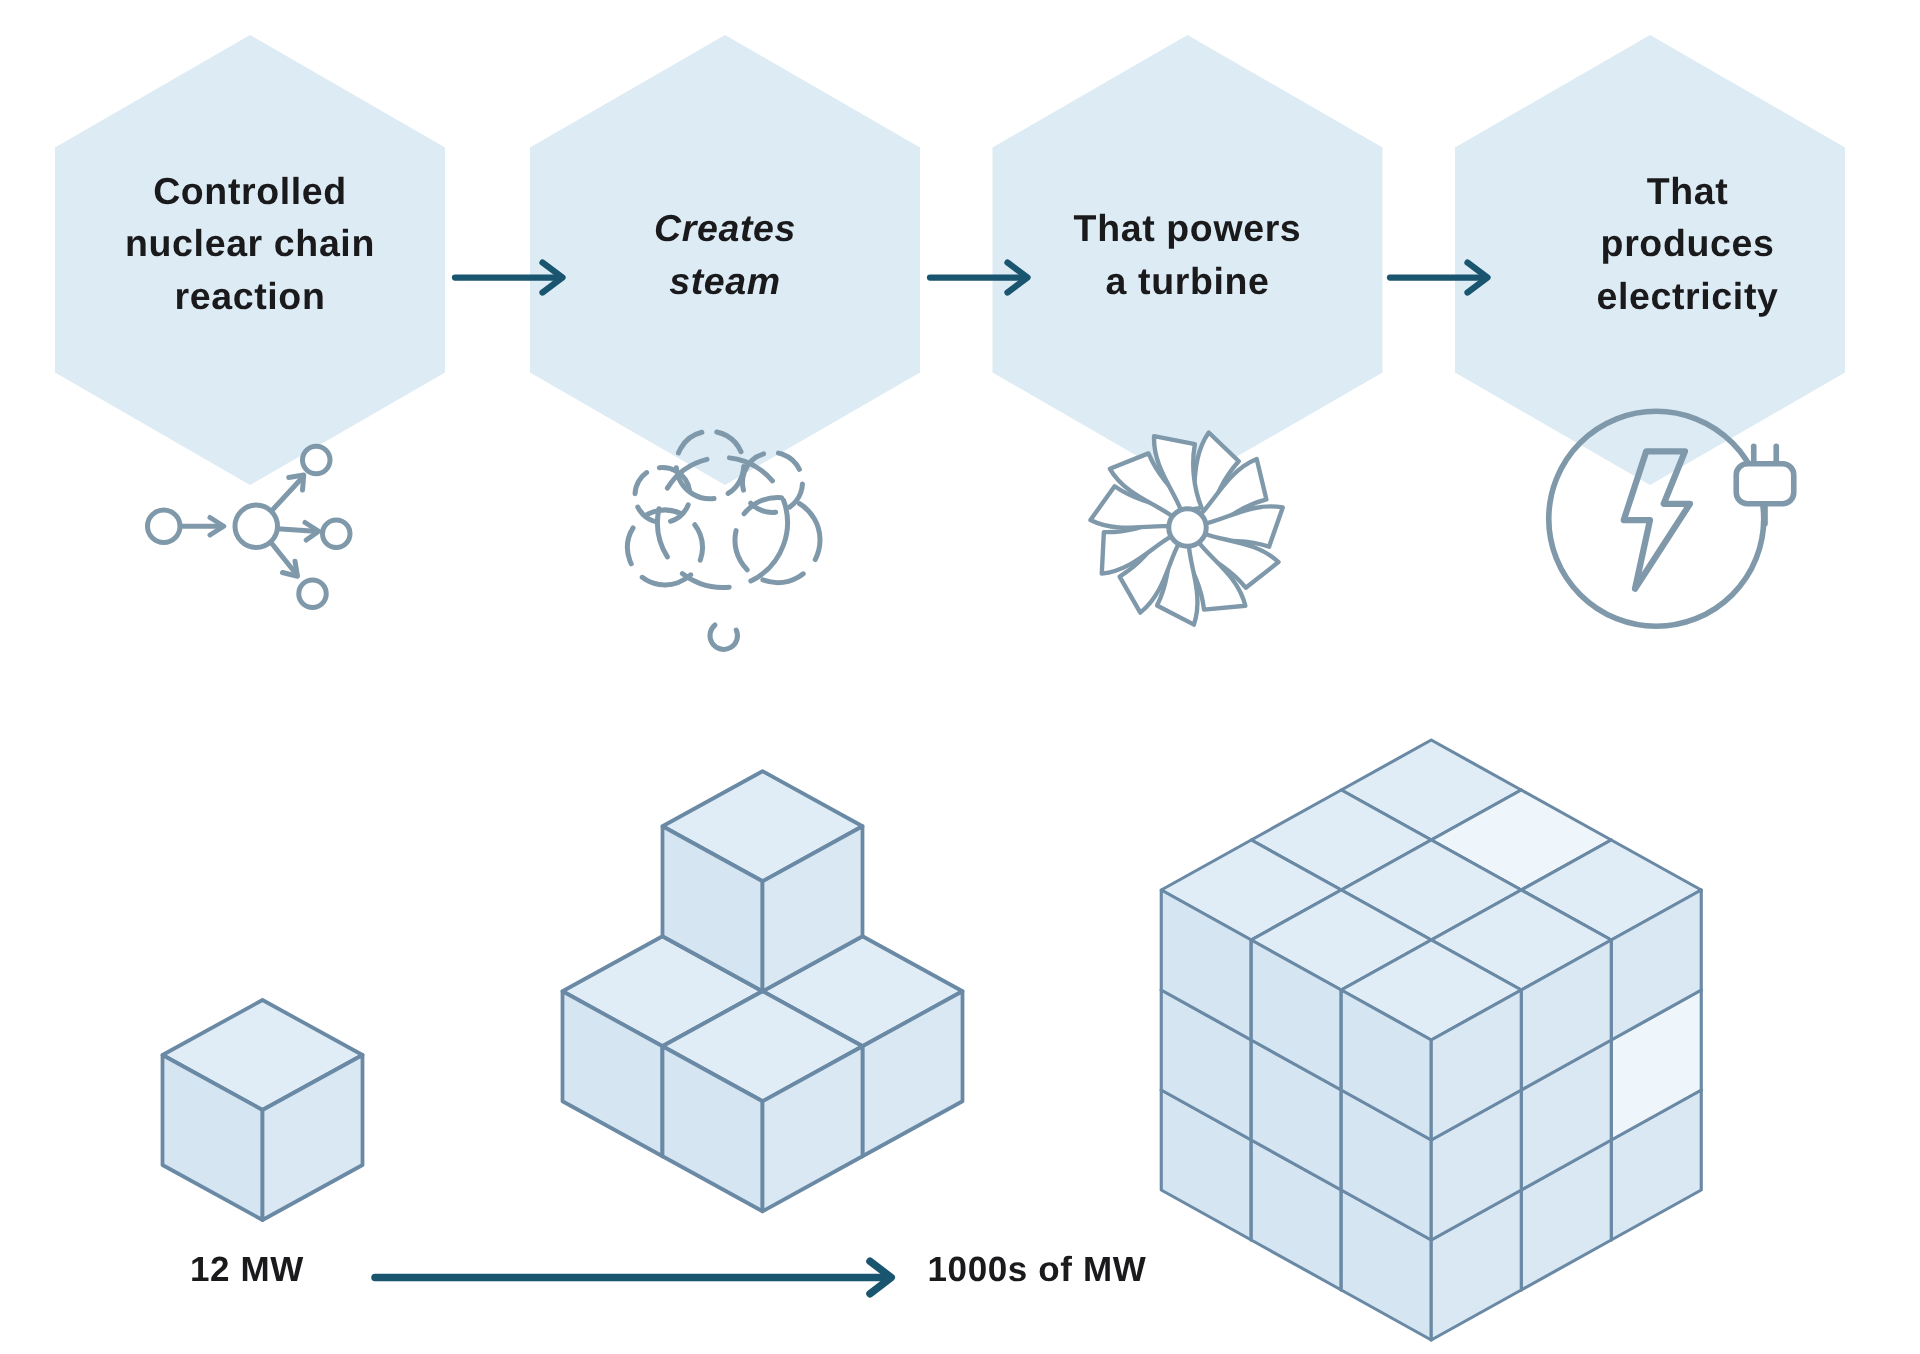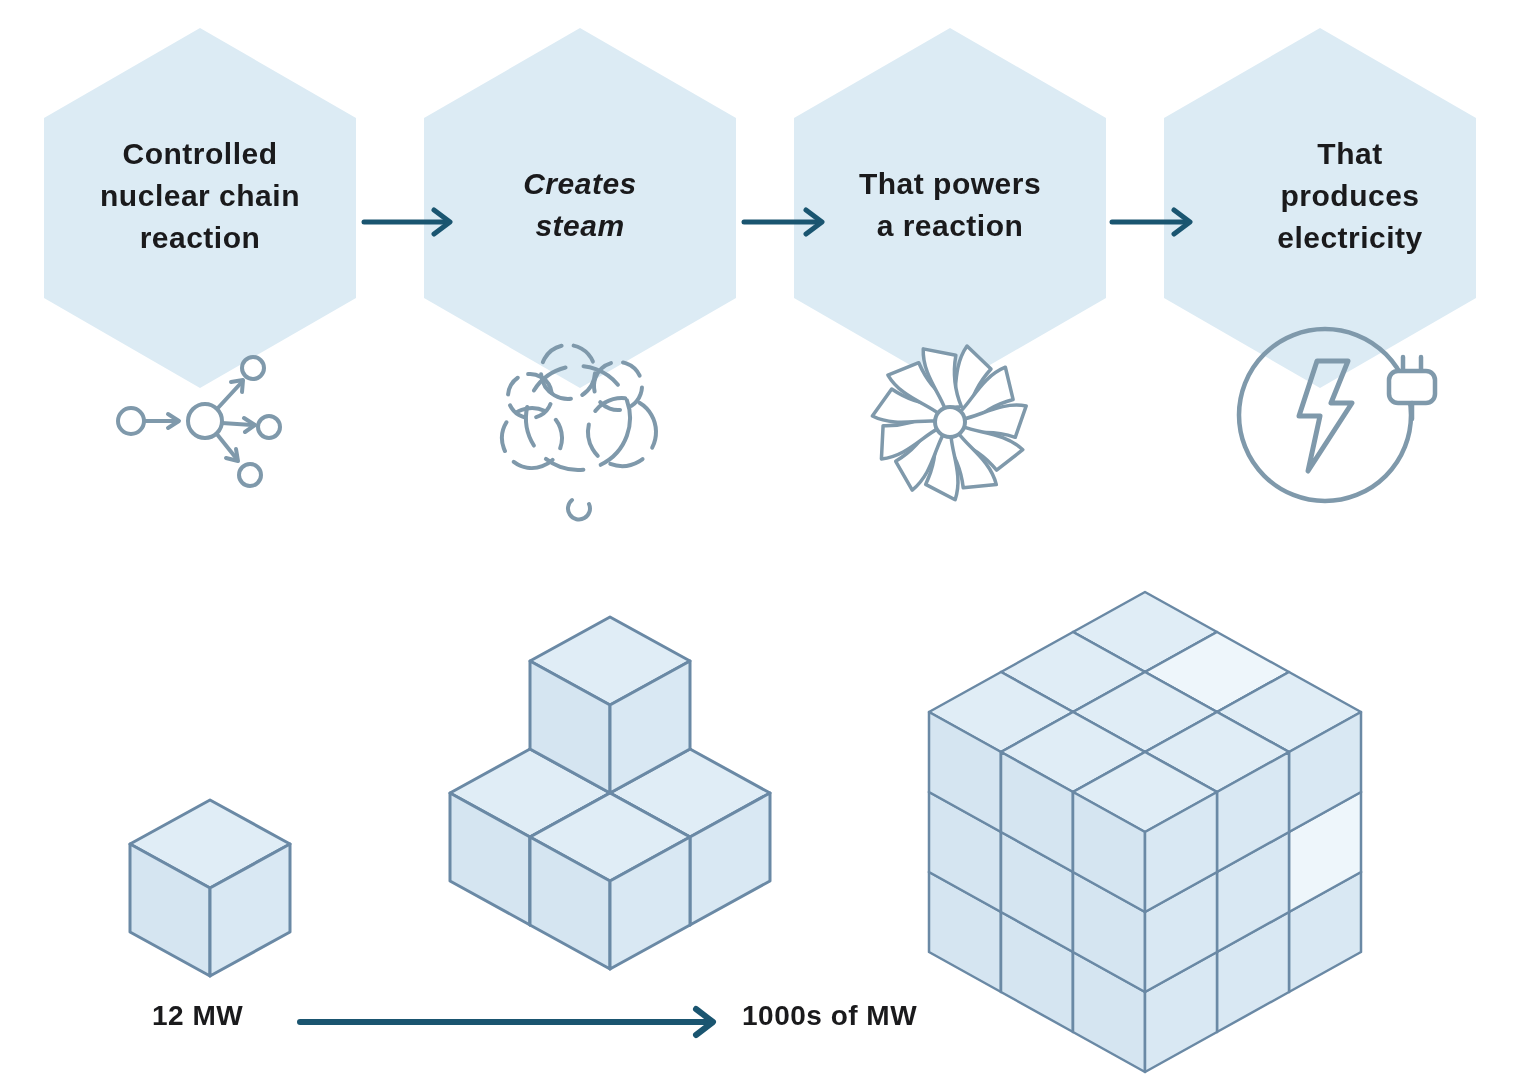--- a/index.html
+++ b/index.html
@@ -222,21 +222,21 @@
       <path d="M 696 1009 L 713 1022 L 696 1035"></path>
     </g>
   </svg>
 
   <div class="hex-label" style="left:45px;top:133px;width:310px;">Controlled
 nuclear chain
 reaction</div>
   <div class="hex-label" style="left:425px;top:163px;width:310px;font-style:italic;">Creates
 steam</div>
   <div class="hex-label" style="left:795px;top:163px;width:310px;">That powers
-a reaction</div>
+a turbine</div>
   <div class="hex-label" style="left:1165px;top:133px;width:370px;">That
 produces
 electricity</div>
 
   <div class="mw-label" style="left:152px;top:1000px;">12 MW</div>
   <div class="mw-label" style="left:742px;top:1000px;">1000s of MW</div>
 
 </div>
 
 </body></html>

